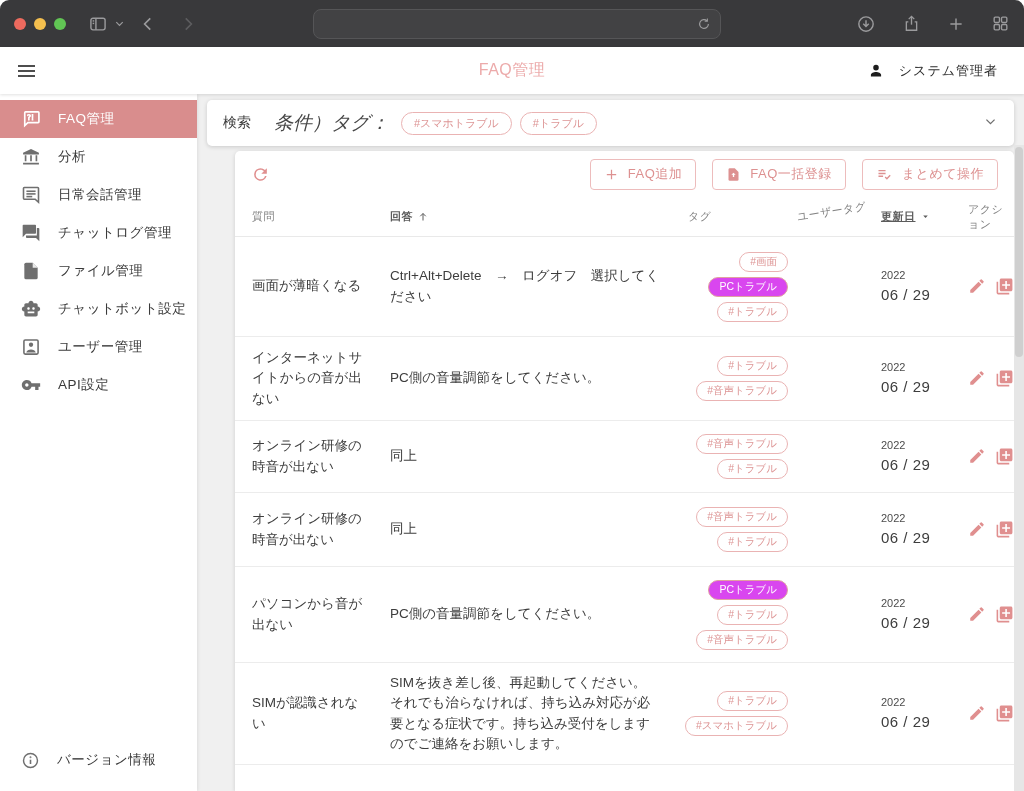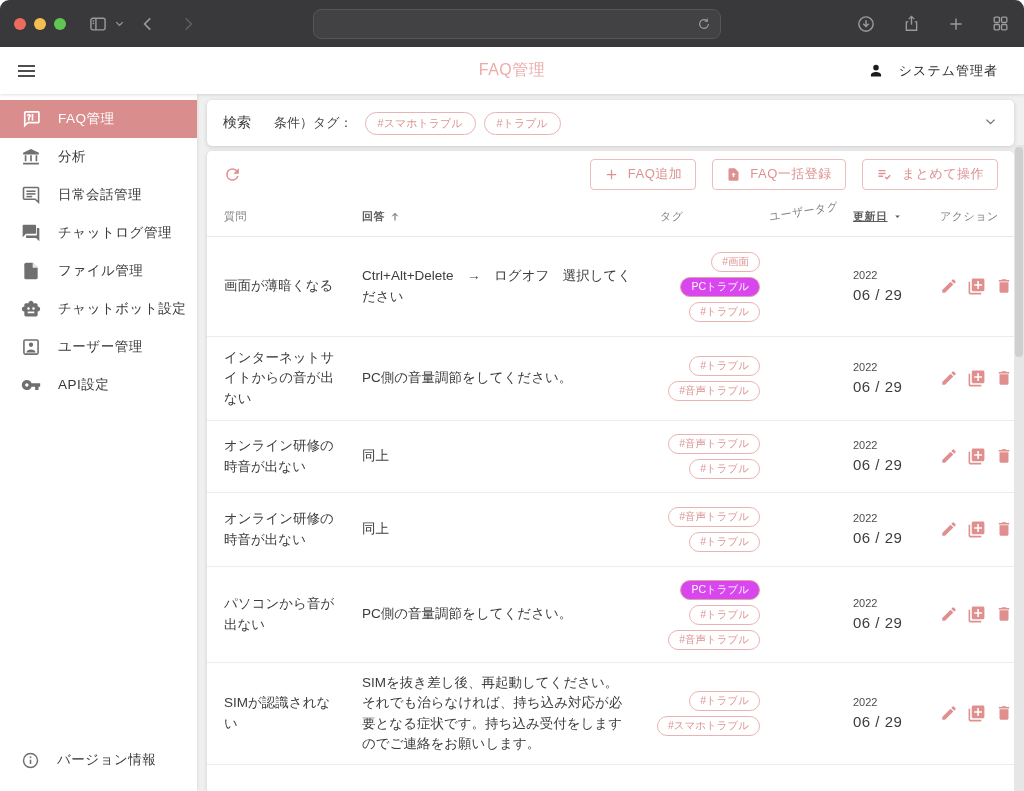--- a/index.html
+++ b/index.html
@@ -47,29 +47,29 @@
   .side-item.active .lbl { color:#fff; }
   .side-item.active svg { color:#fff; }
   .side-version { margin-top:auto; margin-bottom:12px; }
 
   .main { flex:1; padding:6px 10px 0 10px; display:flex; flex-direction:column; min-width:0; position:relative; }
 
   
   .search-card { background:#fff; border-radius:5px; box-shadow:0 1px 4px rgba(0,0,0,.16);
     height:46px; flex:none; display:flex; align-items:center; padding:0 16px; margin-bottom:5px; }
   .search-lbl { font-size:14px; color:#3c3c3c; margin-right:23px; }
-  .cond-lbl { font-size:13px; color:#464646; margin-right:12px; }
+  .cond-lbl { font-size:19px; color:#464646; margin-right:12px;font-style:italic; }
   .chips { display:flex; gap:8px; }
   .chip { border:1px solid #eab3b3; color:#dd9494; background:#fff; font-size:11px;
     border-radius:12px; padding:3px 12px; cursor:default; }
   .search-chevron { margin-left:auto; background:none; border:none; color:#6d6d6d; cursor:default; }
 
   
   .content-card { background:#fff; border-radius:5px 5px 0 0; box-shadow:0 1px 4px rgba(0,0,0,.14);
-    flex:1; min-height:0; overflow:hidden; display:flex; flex-direction:column; }
+    flex:1; min-height:0; overflow:hidden; display:flex; flex-direction:column;margin-left:28px; }
   .toolbar { height:46px; flex:none; display:flex; align-items:center; padding:0 16px; gap:16px; }
   .refresh-btn { background:none; border:none; color:#e08f8f; margin-right:auto; cursor:default; display:flex; }
   .tb-btn { display:flex; align-items:center; gap:9px; height:31px; padding:0 13px;
     border:1px solid #edbcbc; border-radius:4px; background:#fff; color:#dd9191;
     font-size:13px; letter-spacing:.5px; cursor:default; white-space:nowrap; }
   .tb-btn svg { flex:none; }
 
   
   .tbl { flex:1; min-height:0; overflow:hidden; display:flex; flex-direction:column; }
   .thead, .trow { display:grid; grid-template-columns:138px 298px 125px 73px 87px 1fr; }

